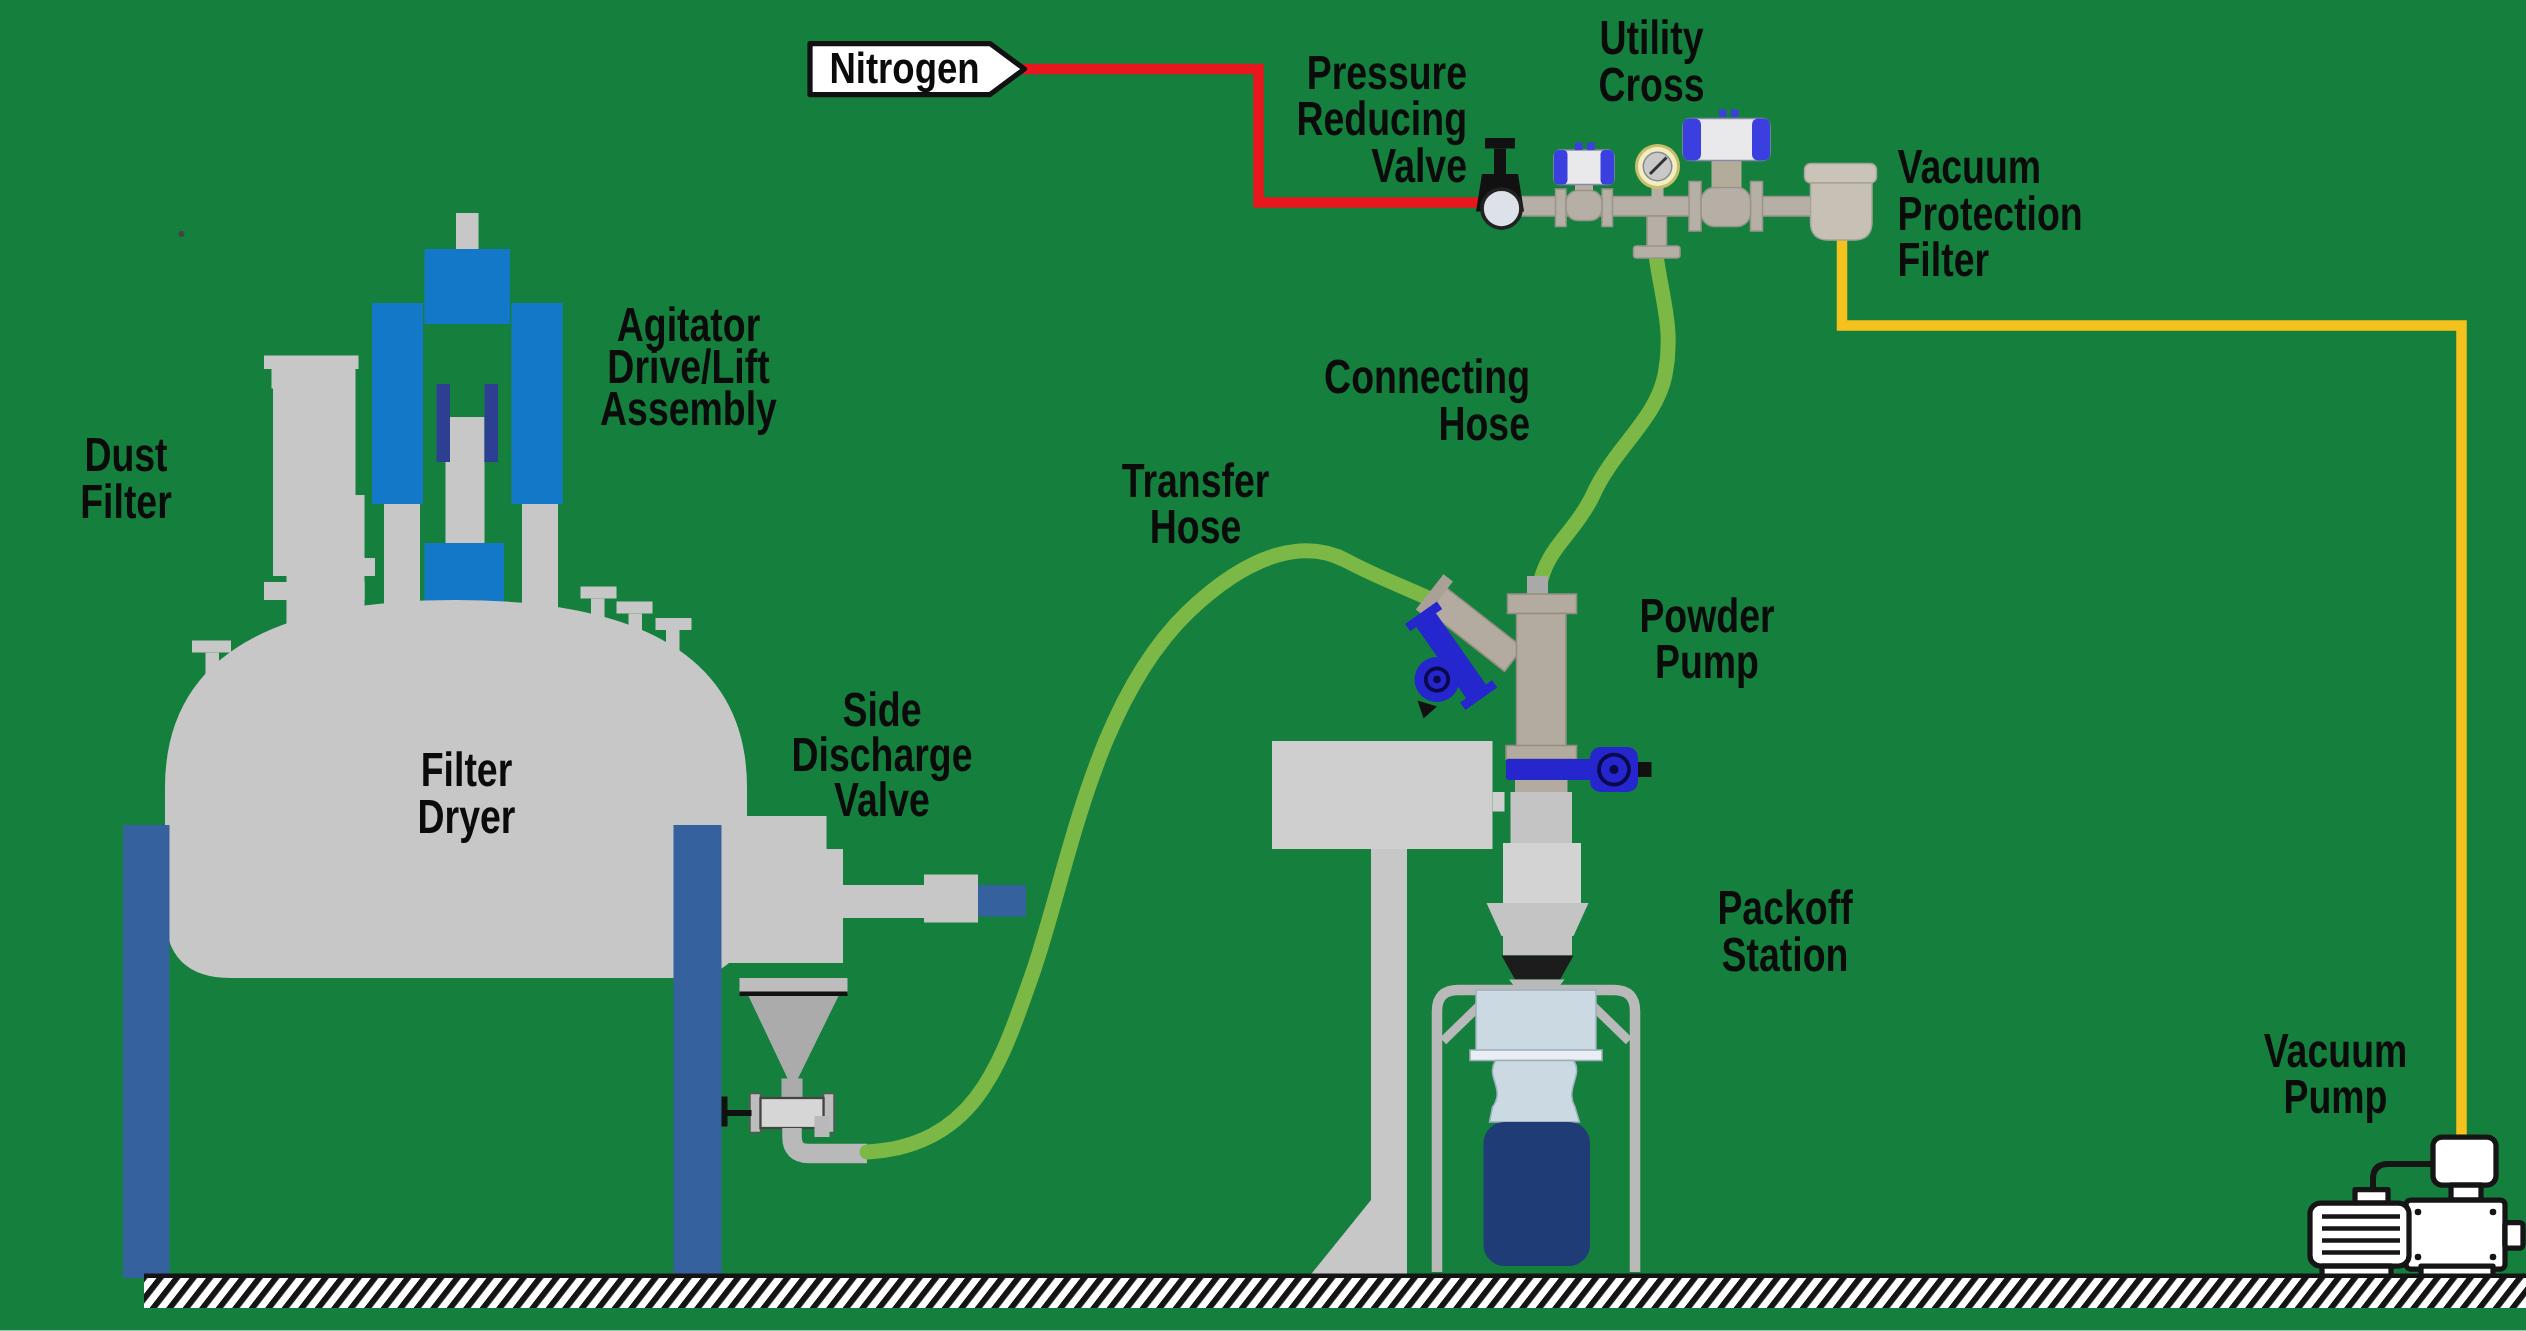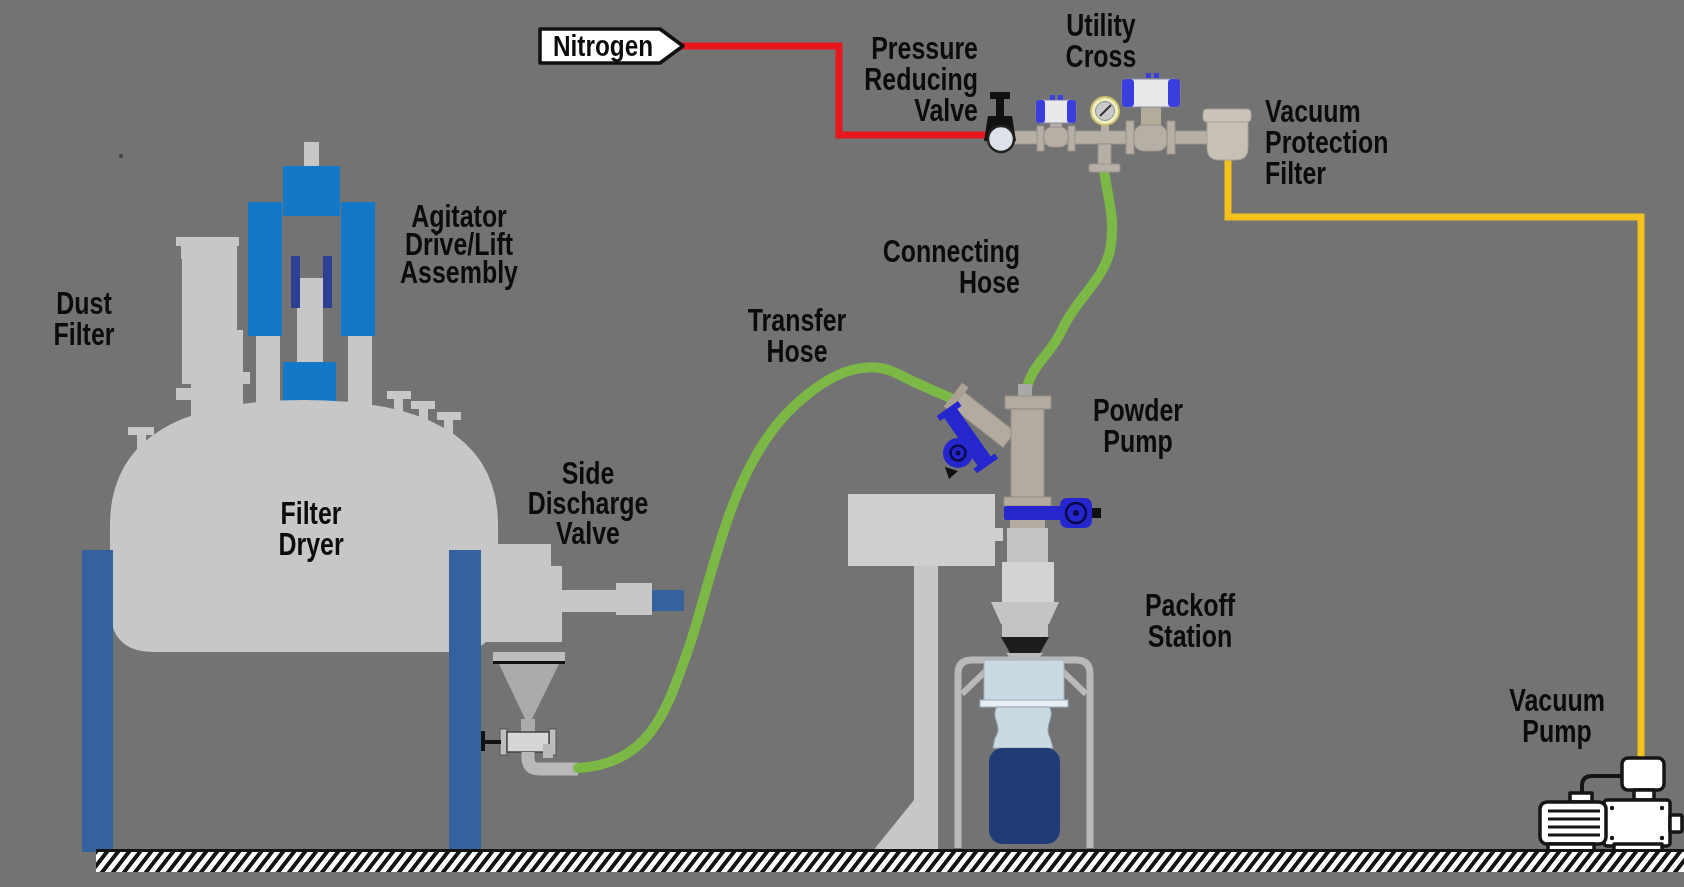--- a/index.html
+++ b/index.html
@@ -1,16 +1,16 @@
 <!DOCTYPE html>
 <html><head>
 <meta charset="utf-8">
 <style>
   html,body{margin:0;padding:0;background:#fff;}
-  .stage{position:relative;width:1684px;height:887px;background:#737373;overflow:hidden;
+  .stage{position:relative;width:1684px;height:887px;background:#15803d;overflow:hidden;
          font-family:"Liberation Sans",sans-serif;}
   .stage > svg{position:absolute;left:0;top:0;}
   .lbl{position:absolute;font-weight:700;font-size:32px;line-height:31px;color:#0b0b0b;
        text-align:center;transform:scaleX(0.78);transform-origin:50% 50%;white-space:nowrap;}
   .lbl.right{text-align:right;transform-origin:100% 50%;}
   .lbl.left{text-align:left;transform-origin:0 50%;}
   .lbl.lh28{line-height:28px;} .lbl.lh30{line-height:30px;}
   .tag-label{position:absolute;display:flex;align-items:center;justify-content:center;
        font-weight:700;font-size:29px;color:#0b0b0b;transform:scaleX(0.84);transform-origin:50% 50%;}
 </style>

